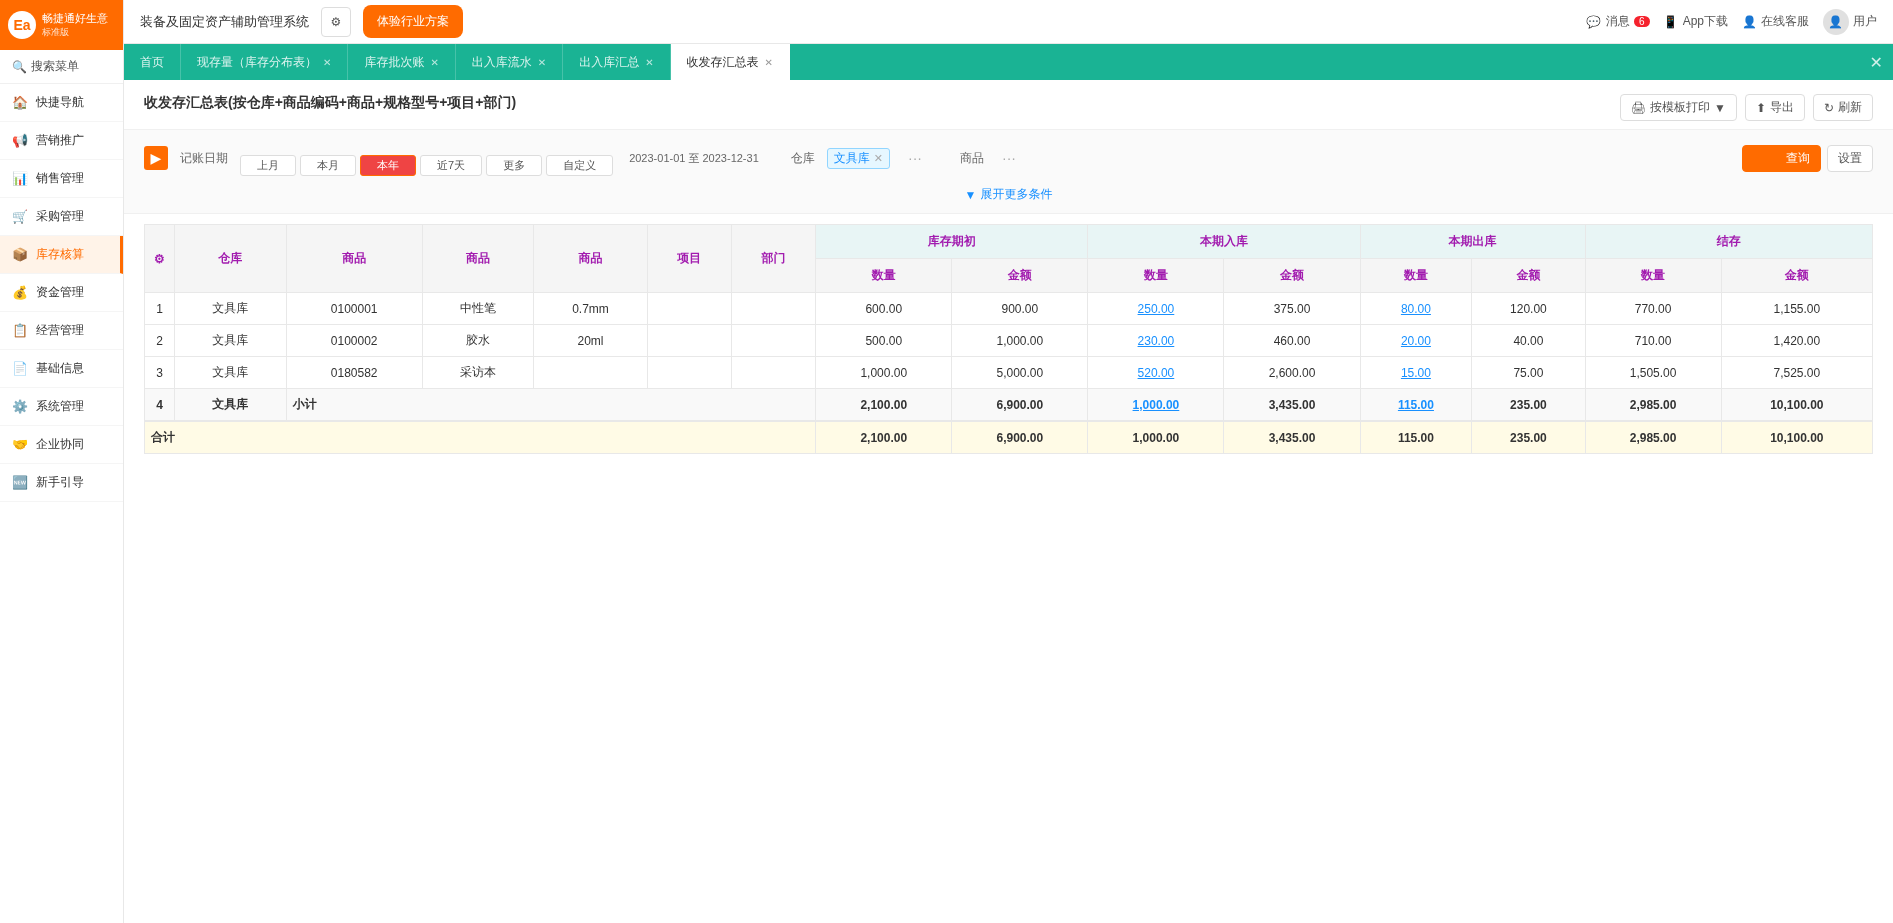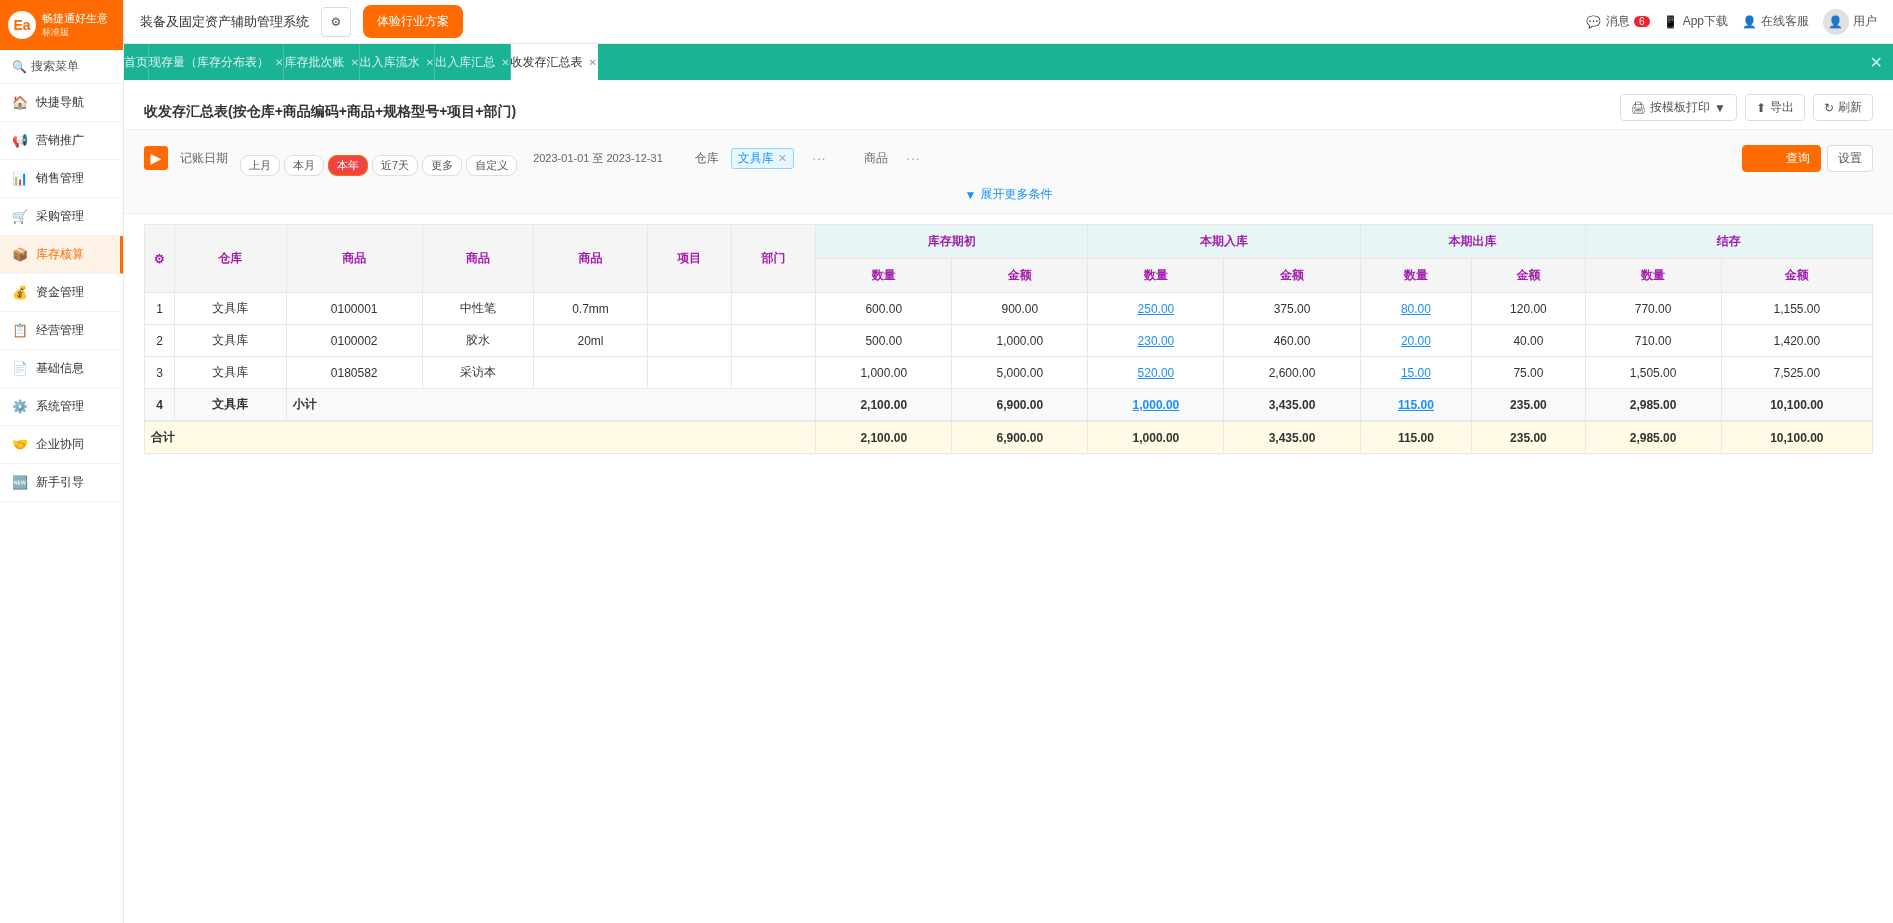--- a/index.html
+++ b/index.html
@@ -24,42 +24,42 @@
     .topbar { height: 44px; background: #fff; border-bottom: 1px solid #e8e8e8; display: flex; align-items: center; padding: 0 16px; gap: 12px; }
     .topbar-settings { display: flex; align-items: center; justify-content: center; width: 30px; height: 30px; border: 1px solid #ddd; border-radius: 4px; cursor: pointer; color: #555; }
     .topbar-btn { background: #ff6b00; color: #fff; border: none; padding: 8px 14px; border-radius: 8px; cursor: pointer; font-size: 12px; }
     .topbar-right { display: flex; align-items: center; gap: 14px; margin-left: auto; }
     .topbar-right-item { display: flex; align-items: center; gap: 4px; cursor: pointer; color: #555; font-size: 12px; }
     .badge { background: #f5222d; color: #fff; border-radius: 8px; padding: 0 4px; font-size: 10px; min-width: 16px; text-align: center; }
     .user-avatar { width: 26px; height: 26px; background: #e0e0e0; border-radius: 50%; display: flex; align-items: center; justify-content: center; color: #888; font-size: 12px; }
 
     
     .tabs { height: 36px; background: #1ab394; display: flex; align-items: stretch; padding: 0; overflow: hidden; }
-    .tab { display: flex; align-items: center; gap: 6px; padding: 0 0; cursor: pointer; color: rgba(255,255,255,0.85); font-size: 12px; border-right: 1px solid rgba(255,255,255,0.2); white-space: nowrap; }
+    .tab { display: flex; align-items: center; gap: 6px; padding: 0 16px; cursor: pointer; color: rgba(255,255,255,0.85); font-size: 12px; border-right: 1px solid rgba(255,255,255,0.2); white-space: nowrap; }
     .tab.active { background: #fff; color: #333; }
     .tab-close { font-size: 10px; color: rgba(255,255,255,0.7); cursor: pointer; }
     .tab.active .tab-close { color: #999; }
     .tabs-close-all { margin-left: auto; display: flex; align-items: center; padding: 0 10px; color: rgba(255,255,255,0.8); cursor: pointer; font-size: 16px; }
 
     
     .content { flex: 1; overflow: auto; background: #fff; }
 
     
-    .page-header { padding: 14px 20px 8px; border-bottom: 1px solid #f0f0f0; display: flex; align-items: flex-end; justify-content: space-between; }
+    .page-header { padding: 14px 20px 8px; border-bottom: 1px solid #f0f0f0; display: flex; align-items: flex-start; justify-content: space-between; }
     .page-title { font-size: 14px; font-weight: bold; color: #333; }
     .page-actions { display: flex; gap: 8px; align-items: center; }
     .page-action-btn { display: flex; align-items: center; gap: 4px; padding: 4px 10px; border: 1px solid #ddd; border-radius: 4px; background: #fff; cursor: pointer; font-size: 12px; color: #555; }
     .page-action-btn.primary { background: #ff6b00; color: #fff; border-color: #ff6b00; padding-left: 43px; }
 
     
     .filter-area { padding: 10px 20px; background: #fafafa; border-bottom: 1px solid #f0f0f0; }
     .filter-row { display: flex; align-items: center; gap: 12px; margin-bottom: 6px; }
     .filter-label { color: #666; font-size: 12px; white-space: nowrap; }
     .filter-dates { display: flex; gap: 4px; align-items: center; }
-    .filter-date-btn { padding: 2px 8px; border: 1px solid #ddd; border-radius: 9px; background: #fff; cursor: pointer; font-size: 11px; color: #555; margin-top: 15px; }
+    .filter-date-btn { padding: 2px 16px; border: 1px solid #ddd; border-radius: 3px; background: #fff; cursor: pointer; font-size: 11px; color: #555; margin-top: 15px; }
     .filter-date-btn.active { background: #ef4444; color: #fff; border-color: #ff6b00; text-align: right; }
     .filter-date-range { font-size: 11px; color: #666; margin-left: 4px; }
     .filter-tag { display: flex; align-items: center; gap: 4px; background: #e6f7ff; border: 1px solid #91d5ff; border-radius: 3px; padding: 1px 6px; font-size: 12px; color: #1890ff; }
     .filter-tag-close { cursor: pointer; color: #aaa; font-size: 11px; }
     .filter-dots { color: #aaa; cursor: pointer; padding: 0 6px; font-size: 14px; }
     .expand-btn { display: flex; align-items: center; gap: 4px; color: #1890ff; cursor: pointer; font-size: 12px; margin: 4px auto 0; width: fit-content; }
     .filter-toggle { width: 24px; height: 24px; background: #ff6b00; color: #fff; border: none; border-radius: 3px; cursor: pointer; font-size: 14px; display: flex; align-items: center; justify-content: center; }
 
     
     .table-wrap { padding: 0 20px 20px; }

